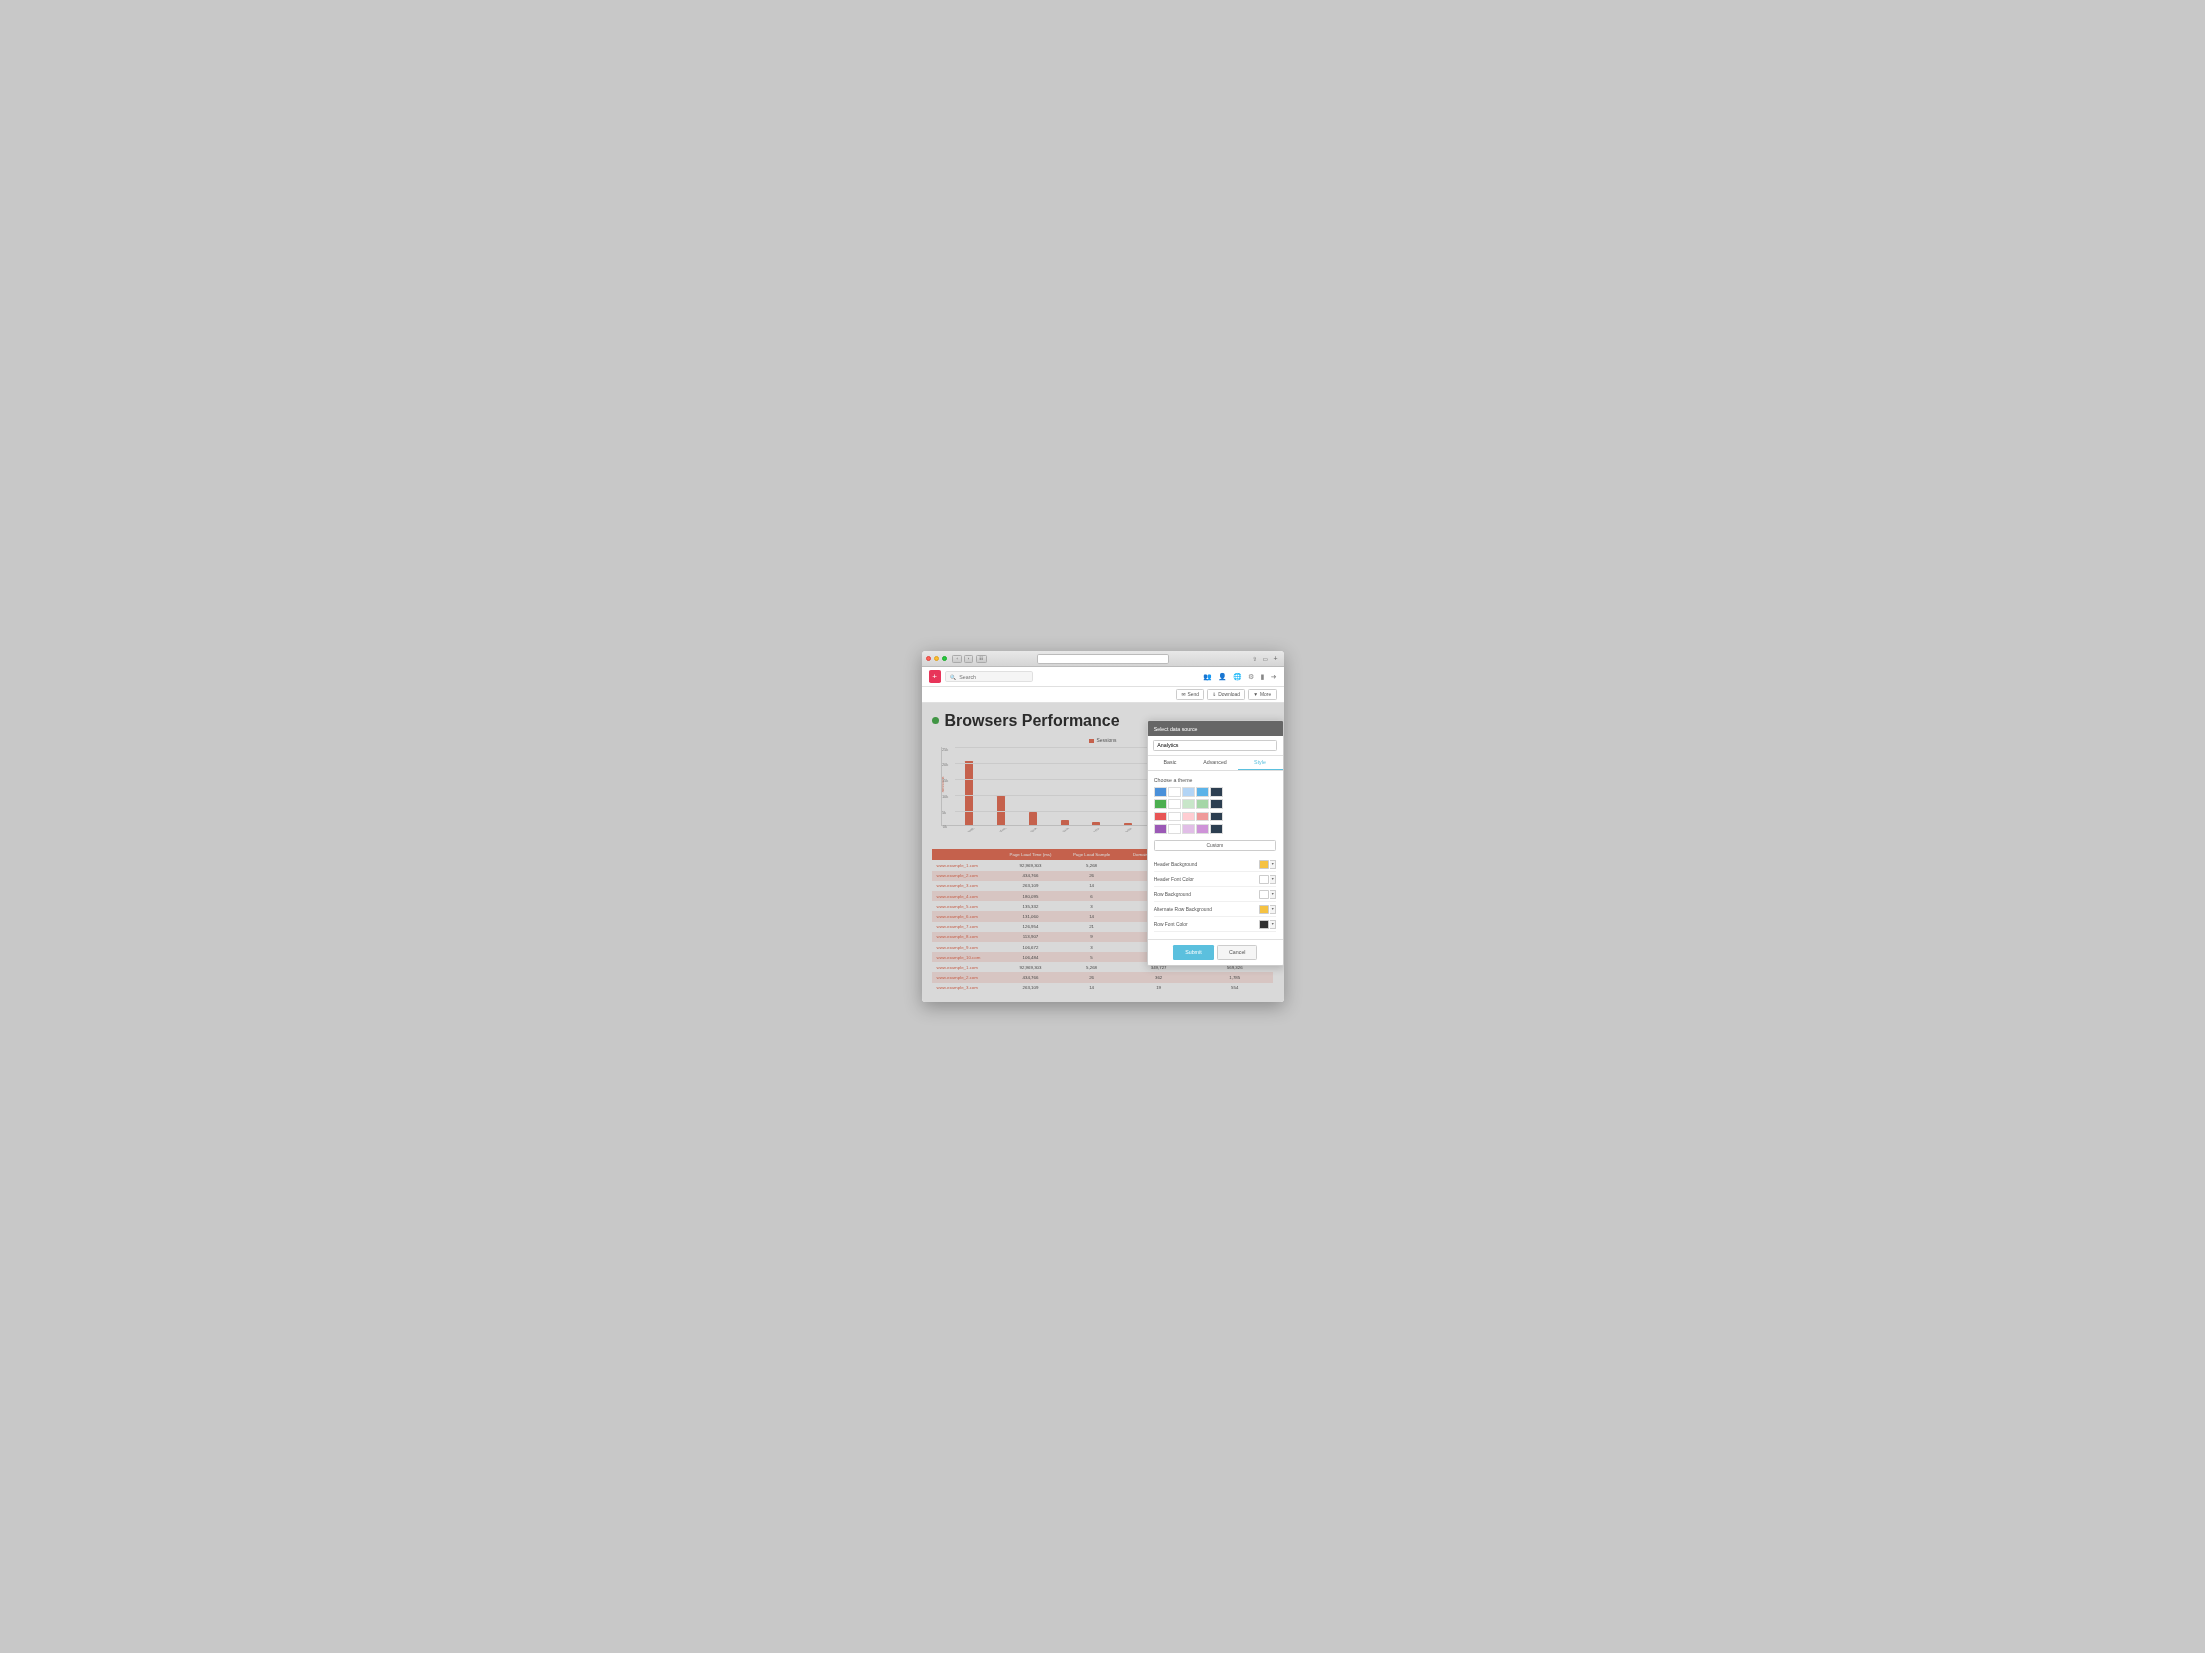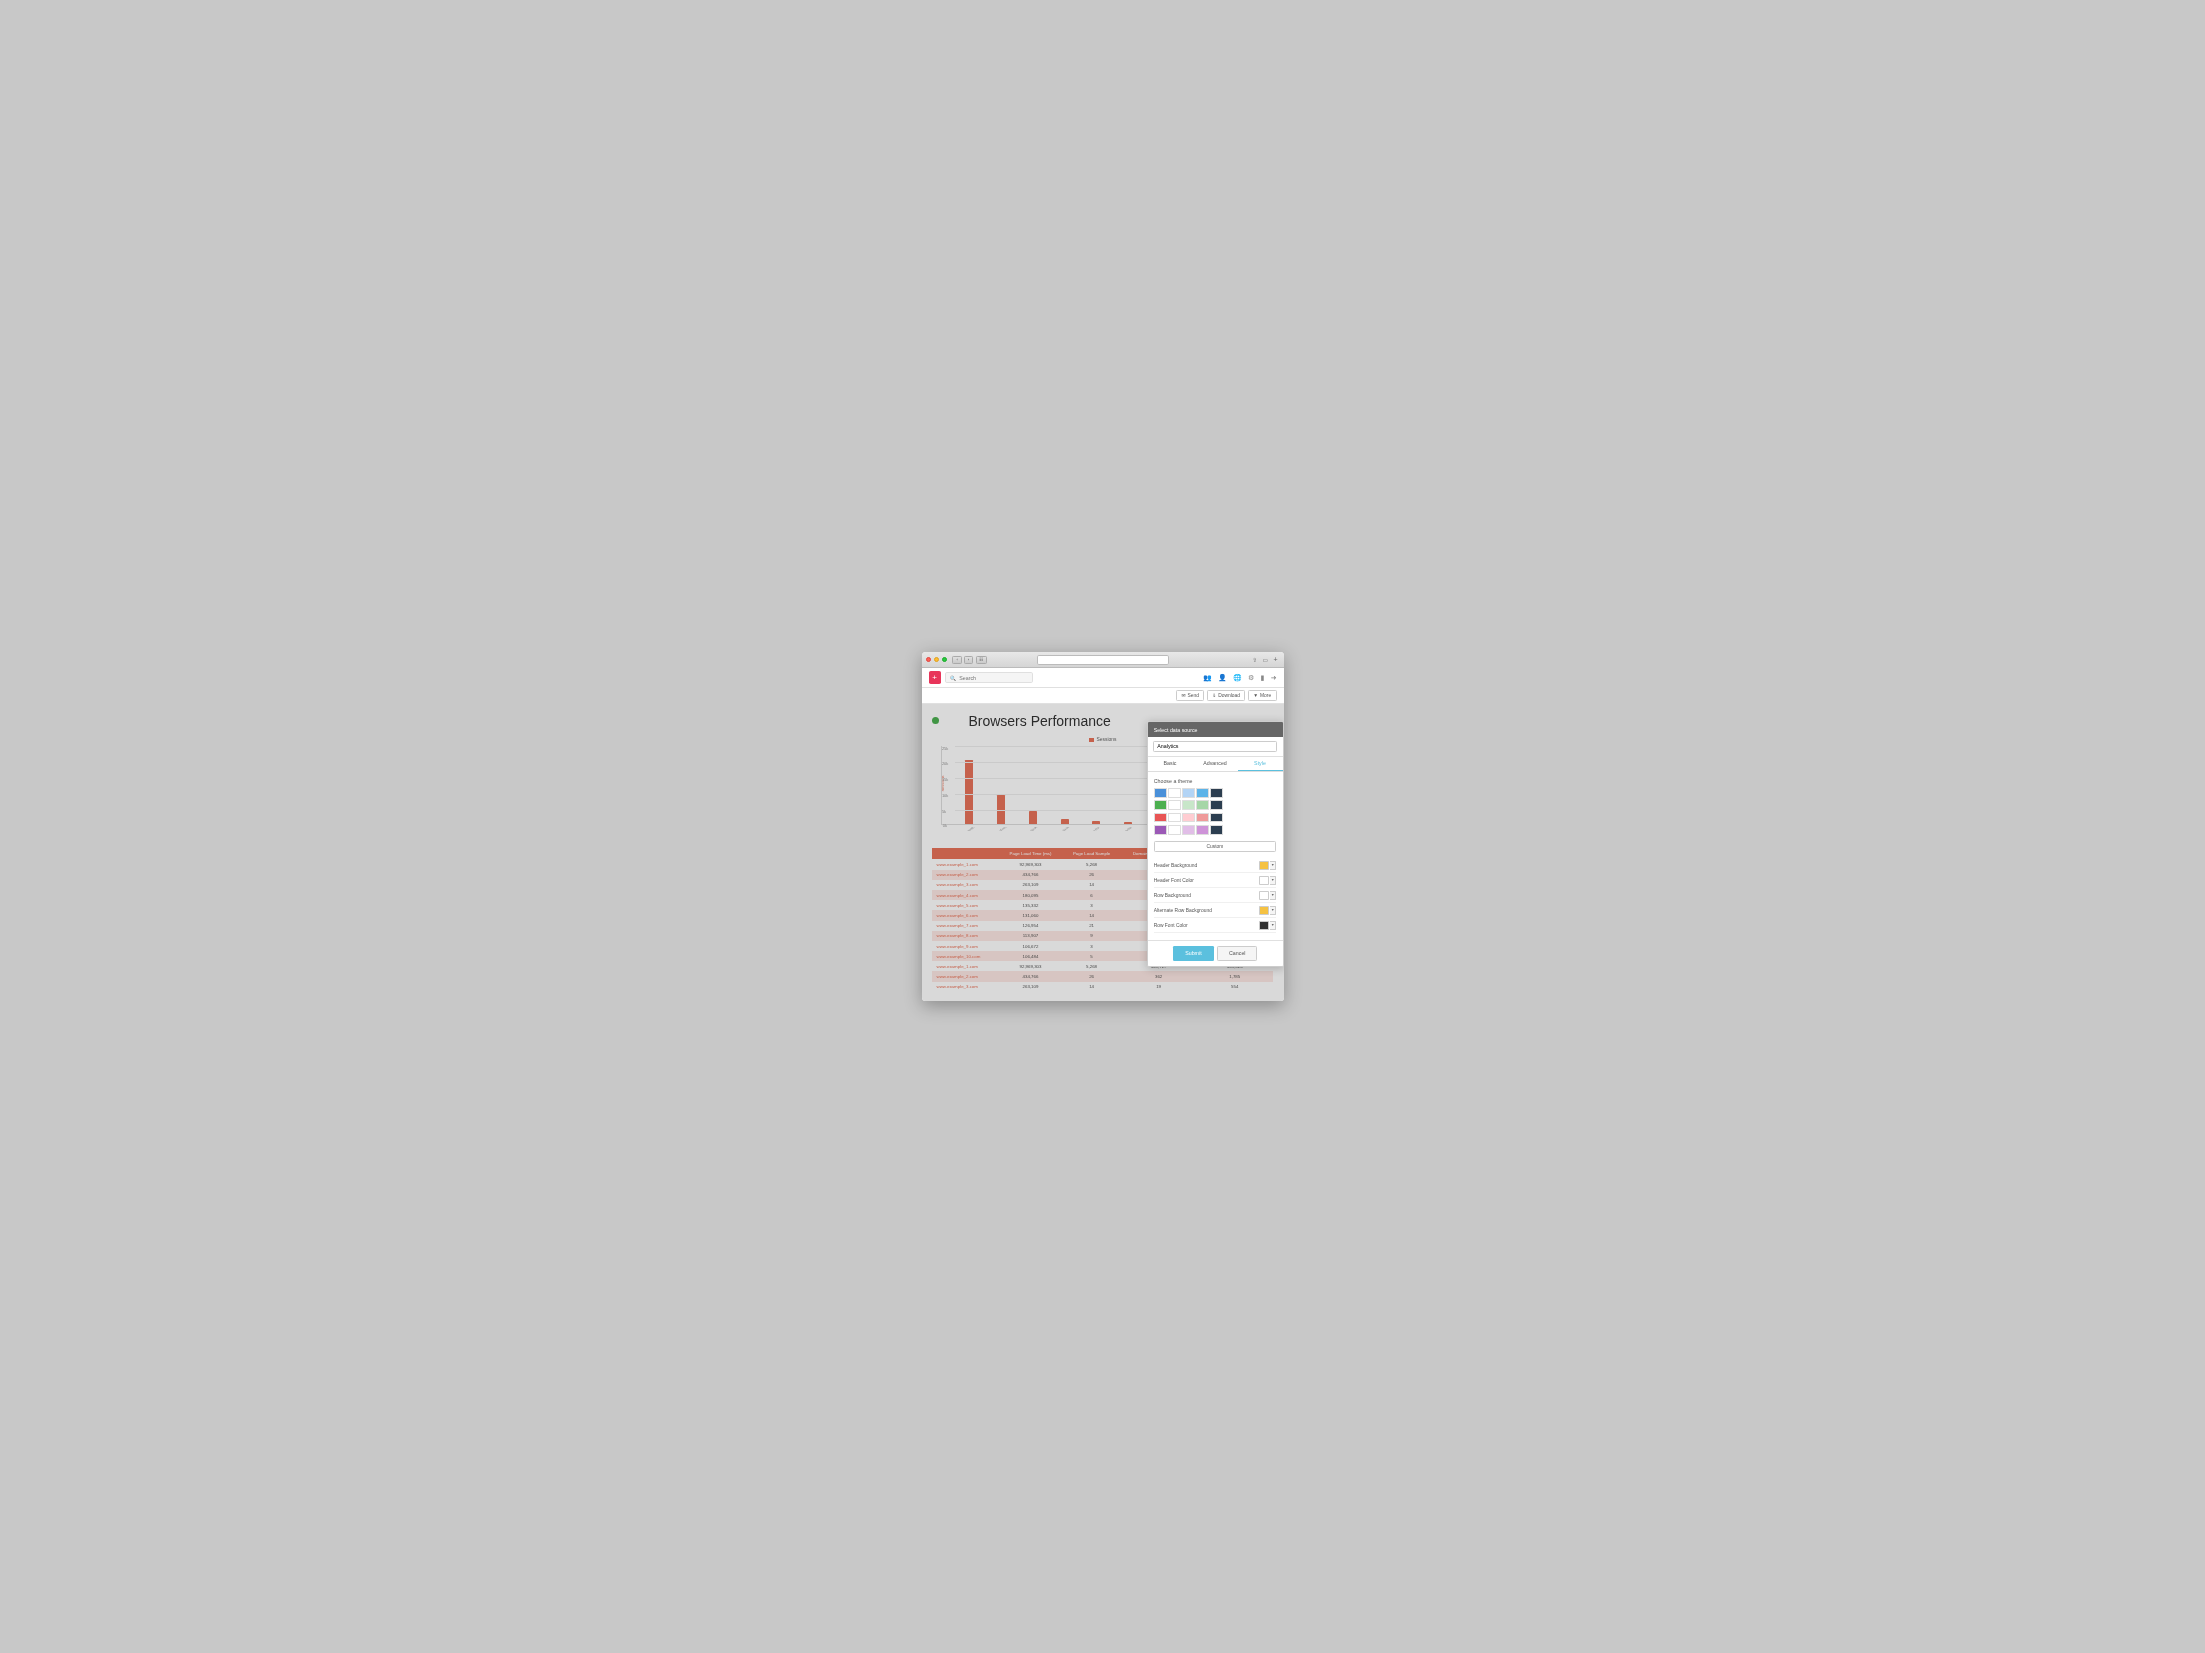--- a/index.html
+++ b/index.html
@@ -198,24 +198,23 @@
       gap: 5.3px;
       margin-bottom: 8.8px;
     }
     .green-dot {
       width: 7px;
       height: 7px;
       background: #4caf50;
       border-radius: 50%;
     }
     .page-title {
-      font-size: 14px;
-      font-weight: 400;
+      font-size: 16px;
+      font-weight: 700;
       color: #333;
-      margin-left: 24px;
     }
     
     .chart-area {
       margin-bottom: 8.8px;
       position: relative;
     }
     .chart-legend {
       text-align: center;
       font-size: 4.9px;
       color: #666;

